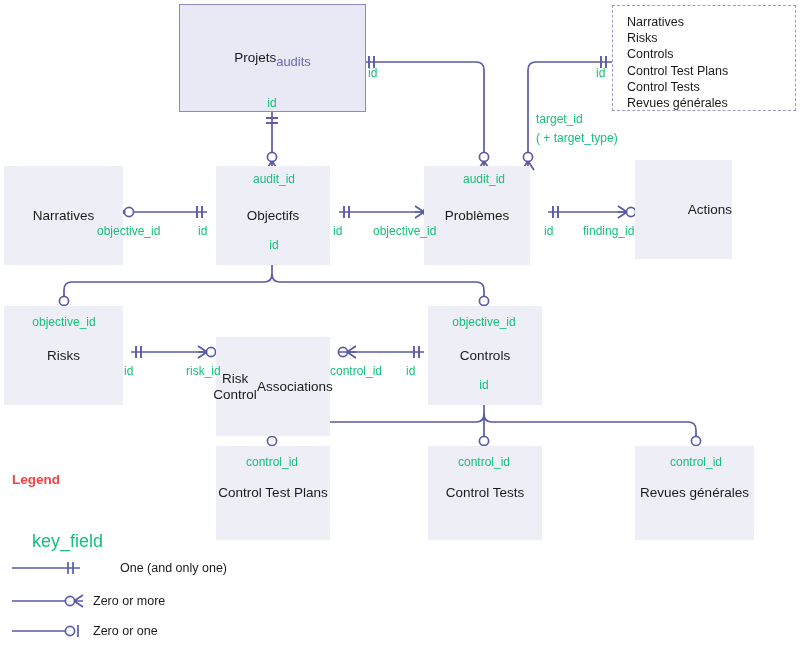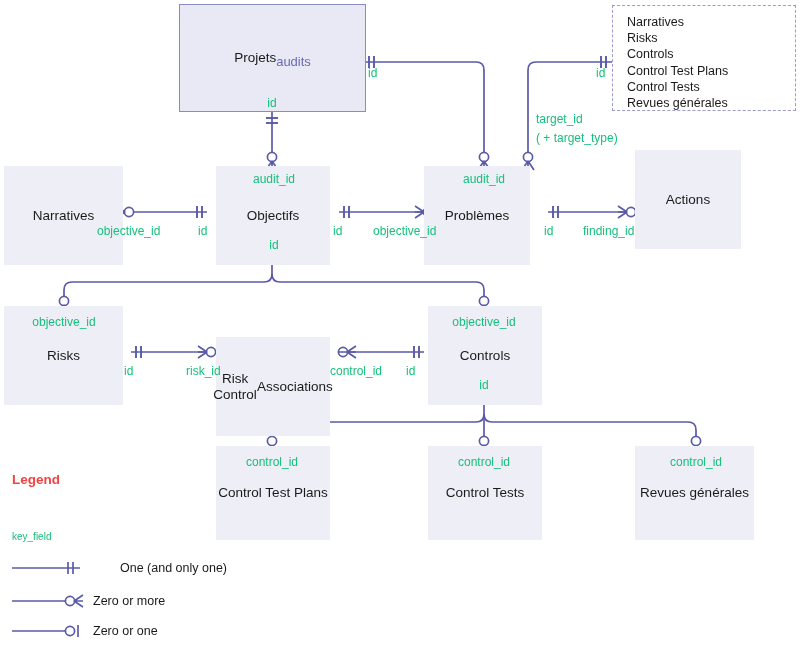--- a/index.html
+++ b/index.html
@@ -19,21 +19,21 @@
   .entity.bordered{background:#e9e9f6;border:1.5px solid #8a8ac6;}
   .ent-title{color:#1a1a1a;font-size:13.5px;line-height:16px;text-align:center;}
   .ent-sub{color:#6a6ab4;font-size:13px;margin-top:7px;}
 
   .keylabel{
     position:absolute;color:#17c07c;font-size:12px;white-space:nowrap;
   }
   .keylabel.ctr{transform:translateX(-50%);}
 
   .legend-title{position:absolute;font-size:13.5px;font-weight:bold;color:#ef4444;}
-  .legend-key{position:absolute;font-size:10px;color:#17c07c;}
+  .legend-key{position:absolute;font-size:18px;color:#17c07c;margin-left:20px;}
   .legend-text{position:absolute;font-size:12.5px;color:#1a1a1a;white-space:nowrap;}
 
   .listbox{
     position:absolute;border:1.4px dashed #9b9bd2;background:#ffffff;
     box-sizing:border-box;padding:8px 10px 6px 14px;
   }
   .listbox div{font-size:12.5px;color:#1a1a1a;line-height:16.2px;white-space:nowrap;}
 </style>
 </head>
 <body>
@@ -167,21 +167,21 @@
   <div class="keylabel" style="left:198px;top:224px;">id</div>
   <div class="keylabel" style="left:333px;top:224px;">id</div>
 
   <div class="entity" style="left:424px;top:166px;width:106px;height:99px;">
     <div class="ent-title">Problèmes</div>
   </div>
   <div class="keylabel ctr" style="left:484px;top:172px;">audit_id</div>
   <div class="keylabel" style="left:373px;top:224px;">objective_id</div>
   <div class="keylabel" style="left:544px;top:224px;">id</div>
 
-  <div class="entity" style="left:635px;top:150px;width:106px;height:99px;">
+  <div class="entity" style="left:635px;top:160px;width:97px;height:99px;justify-content:flex-end;">
     <div class="ent-title">Actions</div>
   </div>
   <div class="keylabel" style="left:583px;top:224px;">finding_id</div>
 
   <div class="entity" style="left:4px;top:306px;width:119px;height:99px;">
     <div class="ent-title">Risks</div>
   </div>
   <div class="keylabel ctr" style="left:64px;top:315px;">objective_id</div>
   <div class="keylabel" style="left:124px;top:364px;">id</div>
 

